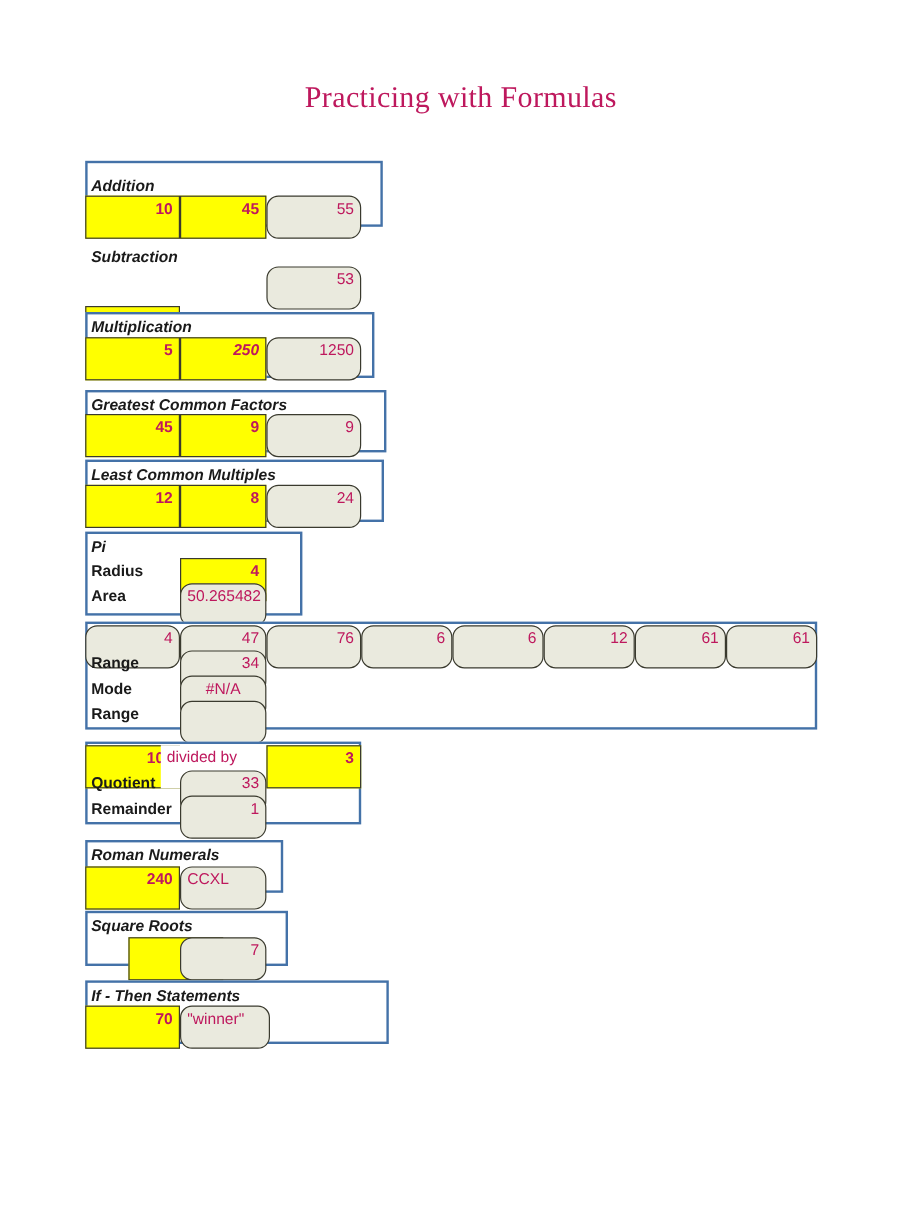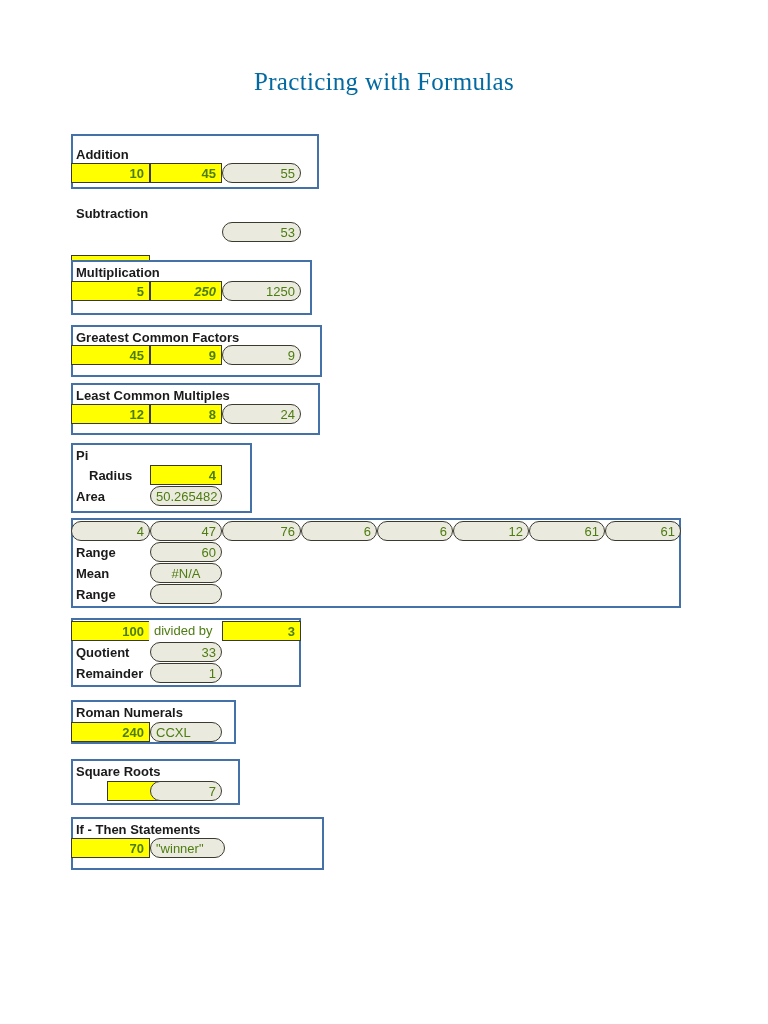--- a/index.html
+++ b/index.html
@@ -16,61 +16,62 @@
   }
 
   #page-title {
     position: absolute;
     left: 0;
     top: 68px;
     width: 768px;
     text-align: center;
     font-family: "Liberation Serif", serif;
     font-size: 25px;
-    color: #0369a1;
+    color: #be185d;
     letter-spacing: 0.3px;
   }
 
   
   .frame {
     position: absolute;
     border: 2px solid #4472a8;
     background: #ffffff;
     box-sizing: border-box;
   }
 
   
   .cell {
     position: absolute;
     box-sizing: border-box;
     border: 1px solid #3a3a2e;
     font-size: 13px;
     font-weight: bold;
-    color: #4d7c0f;
+    color: #be185d;
     line-height: 19px;
-    height: 20px;
+    height: 36px;
     padding: 0 5px;
     text-align: right;
     white-space: nowrap;
     overflow: hidden;
   }
   .cell.yellow { background: #ffff00; }
   .cell.grey   { background: #eaeade; font-weight: normal; border-radius: 10px; }
   .cell.plain  { background: #ffffff; border: none; font-weight: normal; text-align: left; }
   .cell.left   { text-align: left; }
   .cell.center { text-align: center; }
 
   
   .label {
     position: absolute;
     font-size: 13px;
     font-weight: bold;
     color: #1a1a1a;
     line-height: 19px;
     white-space: nowrap;
+    font-style: italic;
   }
   .rowlabel {
     position: absolute;
     font-size: 13px;
     font-weight: bold;
     color: #1a1a1a;
     line-height: 21px;
     height: 21px;
     white-space: nowrap;
   }
@@ -104,45 +105,45 @@
 <div class="cell grey" style="left:222px; top:345px; width:79px;">9</div>
 
 <div class="frame" style="left:71px; top:383px; width:249px; height:52px;"></div>
 <div class="label" style="left:76px; top:386px;">Least Common Multiples</div>
 <div class="cell yellow" style="left:71px; top:404px; width:79px;">12</div>
 <div class="cell yellow" style="left:150px; top:404px; width:72px;">8</div>
 <div class="cell grey" style="left:222px; top:404px; width:79px;">24</div>
 
 <div class="frame" style="left:71px; top:443px; width:181px; height:70px;"></div>
 <div class="label" style="left:76px; top:446px;">Pi</div>
-<div class="rowlabel" style="left:76px; top:465px;margin-left:13px;">Radius</div>
+<div class="rowlabel" style="left:76px; top:465px;">Radius</div>
 <div class="cell yellow" style="left:150px; top:465px; width:72px;">4</div>
 <div class="rowlabel" style="left:76px; top:486px;">Area</div>
 <div class="cell grey" style="left:150px; top:486px; width:72px;">50.265482</div>
 
 <div class="frame" style="left:71px; top:518px; width:610px; height:90px;"></div>
 <div class="cell grey" style="left:71px; top:521px; width:79px;">4</div>
 <div class="cell grey" style="left:150px; top:521px; width:72px;">47</div>
 <div class="cell grey" style="left:222px; top:521px; width:79px;">76</div>
 <div class="cell grey" style="left:301px; top:521px; width:76px;">6</div>
 <div class="cell grey" style="left:377px; top:521px; width:76px;">6</div>
 <div class="cell grey" style="left:453px; top:521px; width:76px;">12</div>
 <div class="cell grey" style="left:529px; top:521px; width:76px;">61</div>
 <div class="cell grey" style="left:605px; top:521px; width:76px;">61</div>
 
 <div class="rowlabel" style="left:76px; top:542px;">Range</div>
-<div class="cell grey" style="left:150px; top:542px; width:72px;">60</div>
-<div class="rowlabel" style="left:76px; top:563px;">Mean</div>
+<div class="cell grey" style="left:150px; top:542px; width:72px;">34</div>
+<div class="rowlabel" style="left:76px; top:563px;">Mode</div>
 <div class="cell grey center" style="left:150px; top:563px; width:72px;">#N/A</div>
 <div class="rowlabel" style="left:76px; top:584px;">Range</div>
 <div class="cell grey" style="left:150px; top:584px; width:72px;"></div>
 
 <div class="frame" style="left:71px; top:618px; width:230px; height:69px;"></div>
 <div class="cell yellow" style="left:71px; top:621px; width:79px;padding-left:40px;">100</div>
-<div class="cell plain" style="left:149px; top:621px; width:72px;">divided by</div>
+<div class="cell plain" style="left:134px; top:621px; width:72px;">divided by</div>
 <div class="cell yellow" style="left:222px; top:621px; width:79px;">3</div>
 <div class="rowlabel" style="left:76px; top:642px;">Quotient</div>
 <div class="cell grey" style="left:150px; top:642px; width:72px;">33</div>
 <div class="rowlabel" style="left:76px; top:663px;">Remainder</div>
 <div class="cell grey" style="left:150px; top:663px; width:72px;">1</div>
 
 <div class="frame" style="left:71px; top:700px; width:165px; height:44px;"></div>
 <div class="label" style="left:76px; top:703px;">Roman Numerals</div>
 <div class="cell yellow" style="left:71px; top:722px; width:79px;">240</div>
 <div class="cell grey left" style="left:150px; top:722px; width:72px;">CCXL</div>

